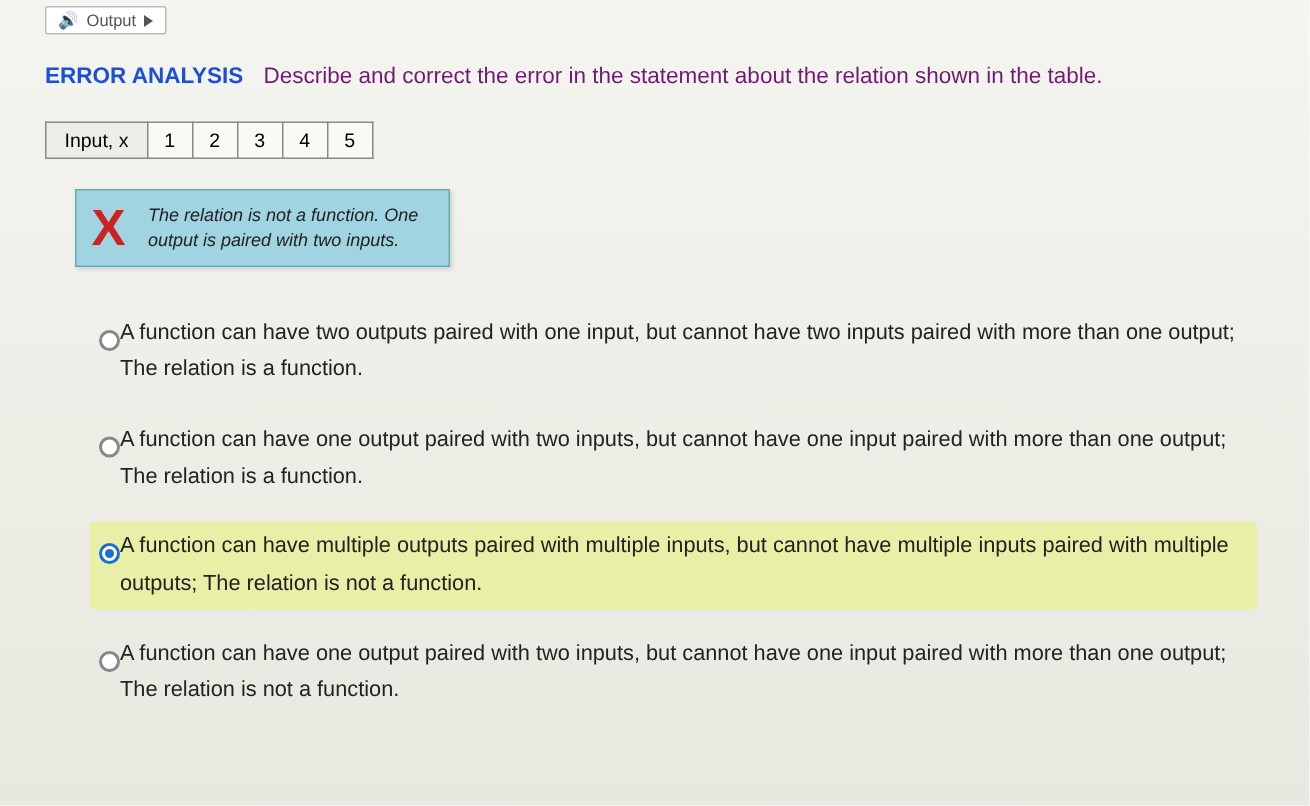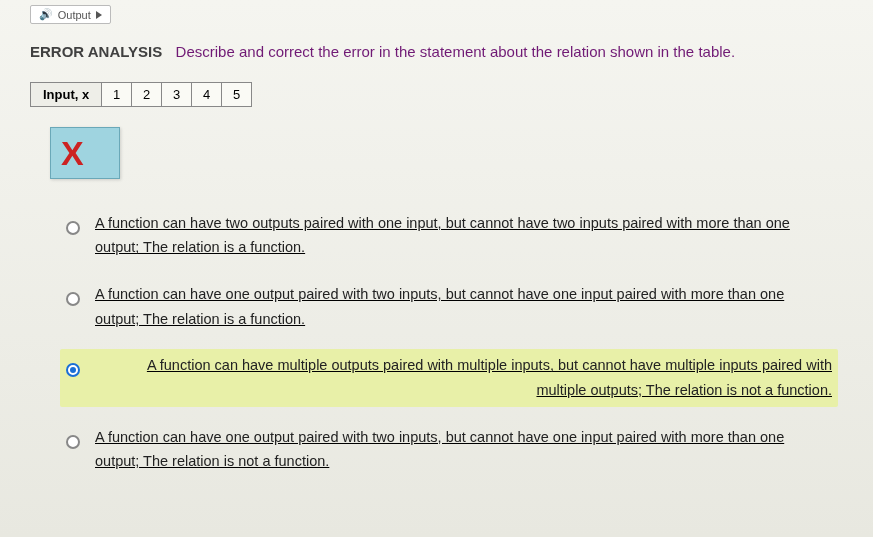--- a/index.html
+++ b/index.html
@@ -31,21 +31,21 @@
       top: -6px;
     }
     .listen-btn .play-icon {
       width: 0;
       height: 0;
       border-left: 6px solid #555;
       border-top: 4px solid transparent;
       border-bottom: 4px solid transparent;
     }
     .section-title {
-      color: #404040;
+      color: #1d4ed8;
       font-weight: bold;
       font-size: 15px;
       display: inline;
     }
     .section-desc {
       font-size: 15px;
       color: #701a75;
       display: inline;
     }
     .prompt-line {
@@ -58,21 +58,21 @@
     }
     table.data-table td, table.data-table th {
       border: 1px solid #888;
       padding: 4px 10px;
       font-size: 13px;
       text-align: center;
       background: #fafaf5;
       min-width: 30px;
     }
     table.data-table th {
-      font-weight: bold;
+      font-weight: normal;
       text-align: left;
       background: #eeeee8;
       padding: 4px 12px;
     }
     .error-callout {
       display: flex;
       align-items: center;
       gap: 15px;
       background: #9fd4e0;
       border: 1px solid #6aa8b8;
@@ -95,29 +95,26 @@
       font-style: italic;
       line-height: 1.4;
     }
     .options {
       padding-left: 30px;
       padding-right: 10px;
     }
     .option {
       display: flex;
       align-items: flex-start;
-      gap: 15px;
       margin-bottom: 14px;
       padding: 4px 6px;
-      text-decoration: underline;
     }
     .option.selected {
       background: #e8f0a8;
       border-radius: 2px;
-      text-align: right;
     }
     .radio {
       width: 14px;
       height: 14px;
       border: 2px solid #888;
       border-radius: 50%;
       flex-shrink: 0;
       margin-top: 10px;
       position: relative;
       background: #fff;
@@ -167,21 +164,22 @@
     <td>3</td>
     <td>4</td>
     <td>5</td>
   </tr>
 </tbody>
   </table>
 
 <div class="error-callout">
   <div class="error-x">X</div>
   <div class="error-text">
-    <br>
+    <span>The relation is not a function. One</span><br>
+    <span>output is paired with two inputs.</span>
   </div>
 </div>
 
 <div class="options">
   <div class="option">
     <div class="radio"></div>
     <div class="option-text">A function can have two outputs paired with one input, but cannot have two inputs paired with more than one output; The relation is a function.</div>
   </div>
   <div class="option">
     <div class="radio"></div>

